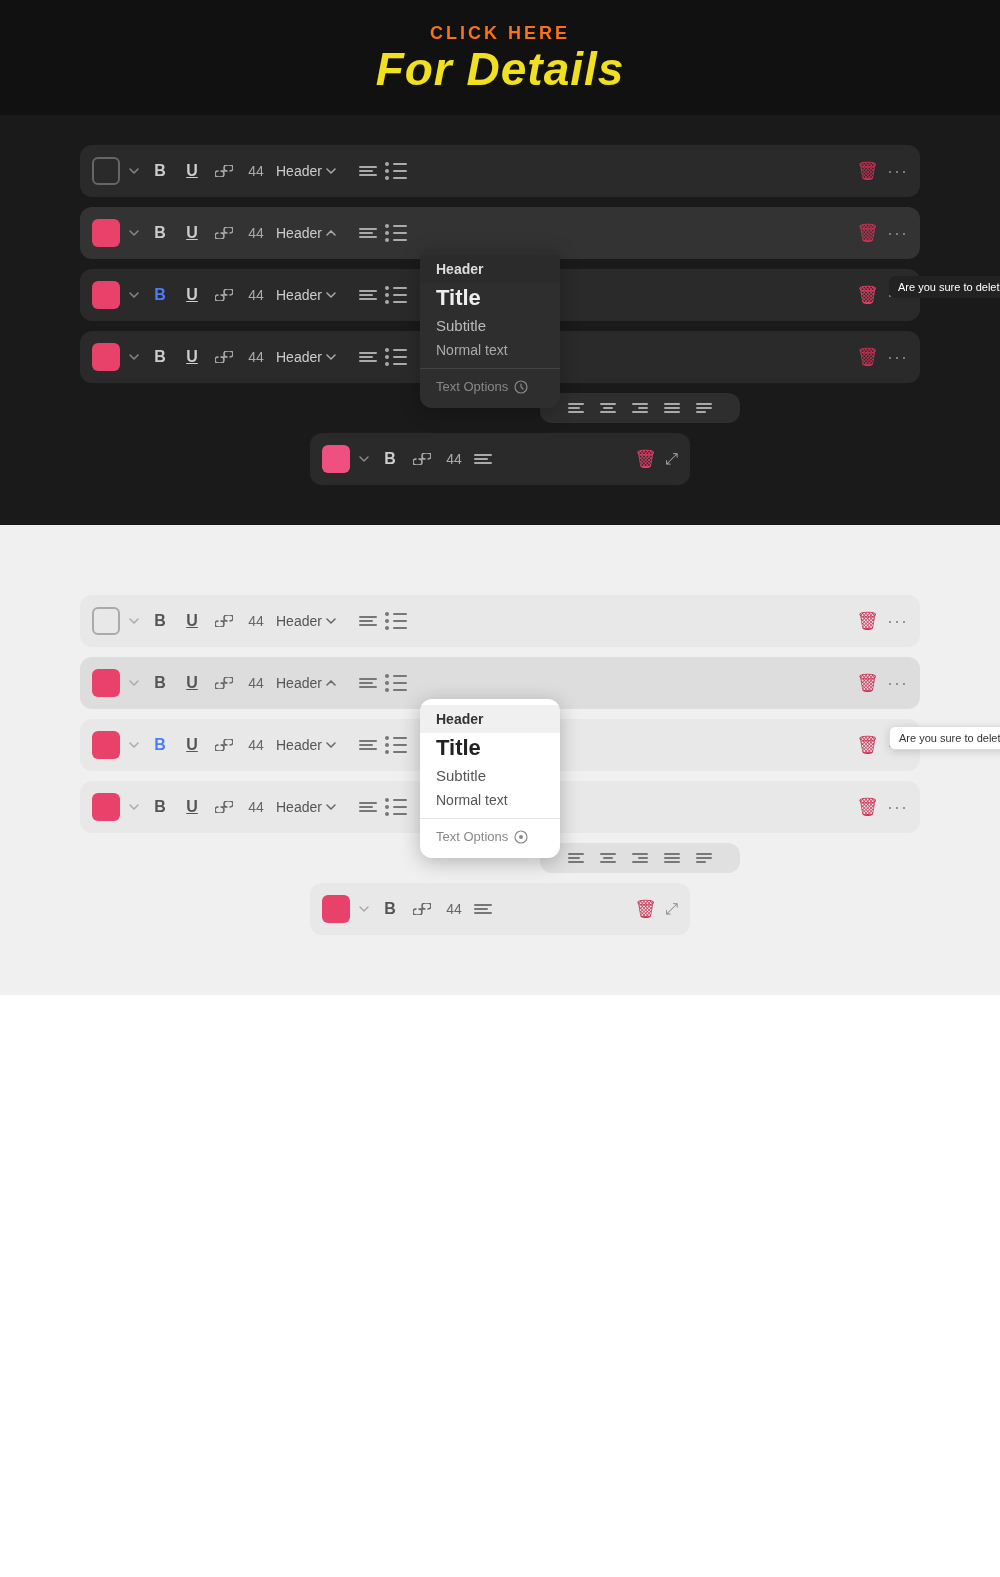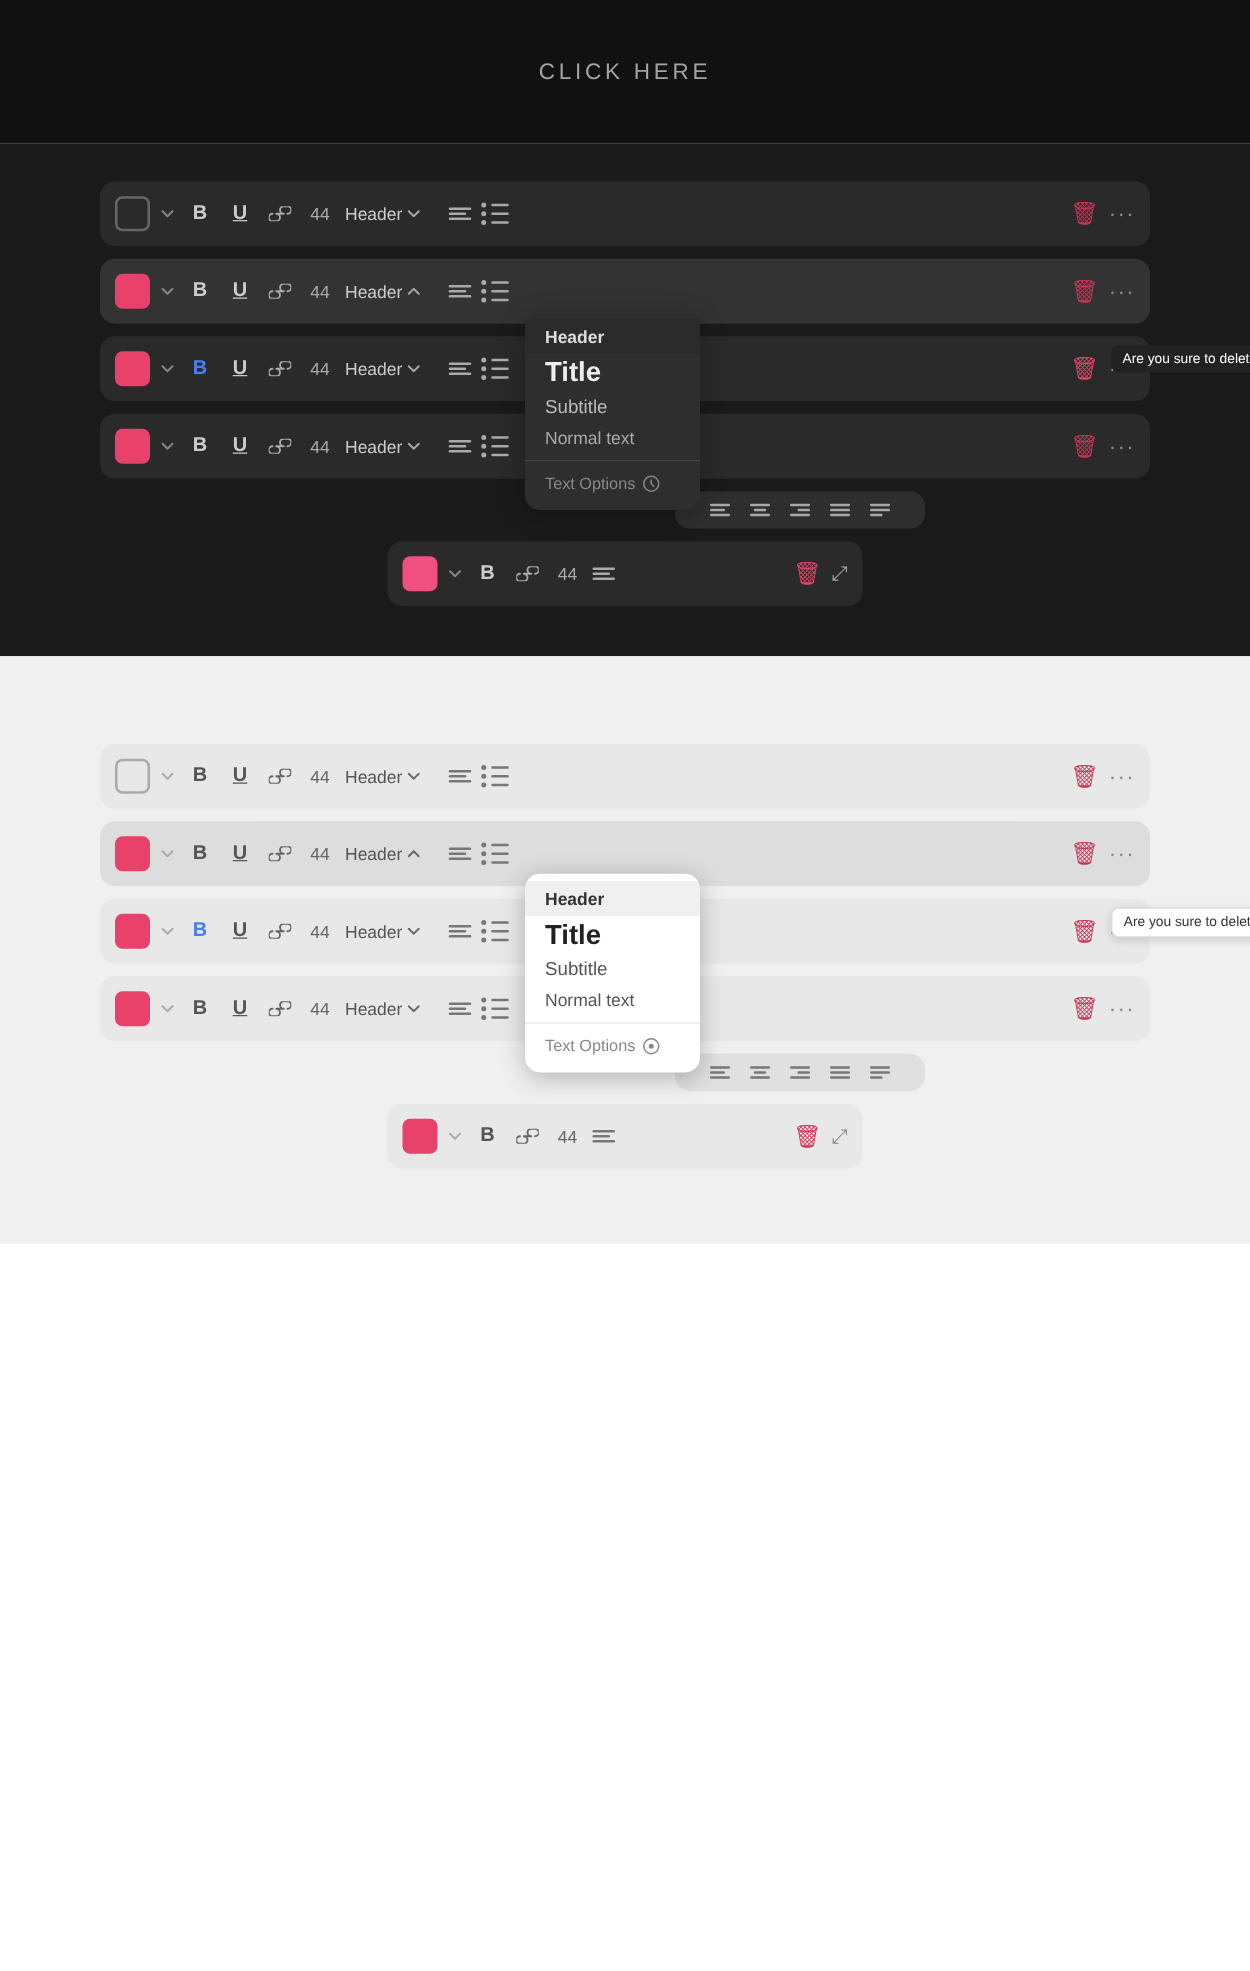--- a/index.html
+++ b/index.html
@@ -10,23 +10,23 @@
       background: #111;
       width: 100%;
       height: 115px;
       display: flex;
       flex-direction: column;
       align-items: center;
       justify-content: center;
       gap: 2px;
     }
     .banner-click {
-      color: #a3a3a3;
+      color: #f97316;
       font-size: 18px;
-      font-weight: 400;
+      font-weight: 700;
       letter-spacing: 3px;
       text-transform: uppercase;
     }
     .banner-details {
       color: #f0e020;
       font-size: 46px;
       font-weight: 900;
       font-style: italic;
       letter-spacing: 1px;
       line-height: 1;
@@ -281,20 +281,21 @@
       width: 420px;
     }
 
     .row-wrapper { position: relative; }
   </style>
 </head>
 <body>
 
 <div class="banner">
   <div class="banner-click">CLICK HERE</div>
+  <div class="banner-details">For Details</div>
 </div>
 
 <div class="dark-section">
 
   <div class="row-wrapper">
     <div class="toolbar-row dark-row">
       <div class="color-swatch empty"></div>
       <svg class="chevron-down" viewBox="0 0 12 12" fill="none">
           <path d="M2 4l4 4 4-4" stroke="#888" stroke-width="1.5" stroke-linecap="round" stroke-linejoin="round"></path>
         </svg>

